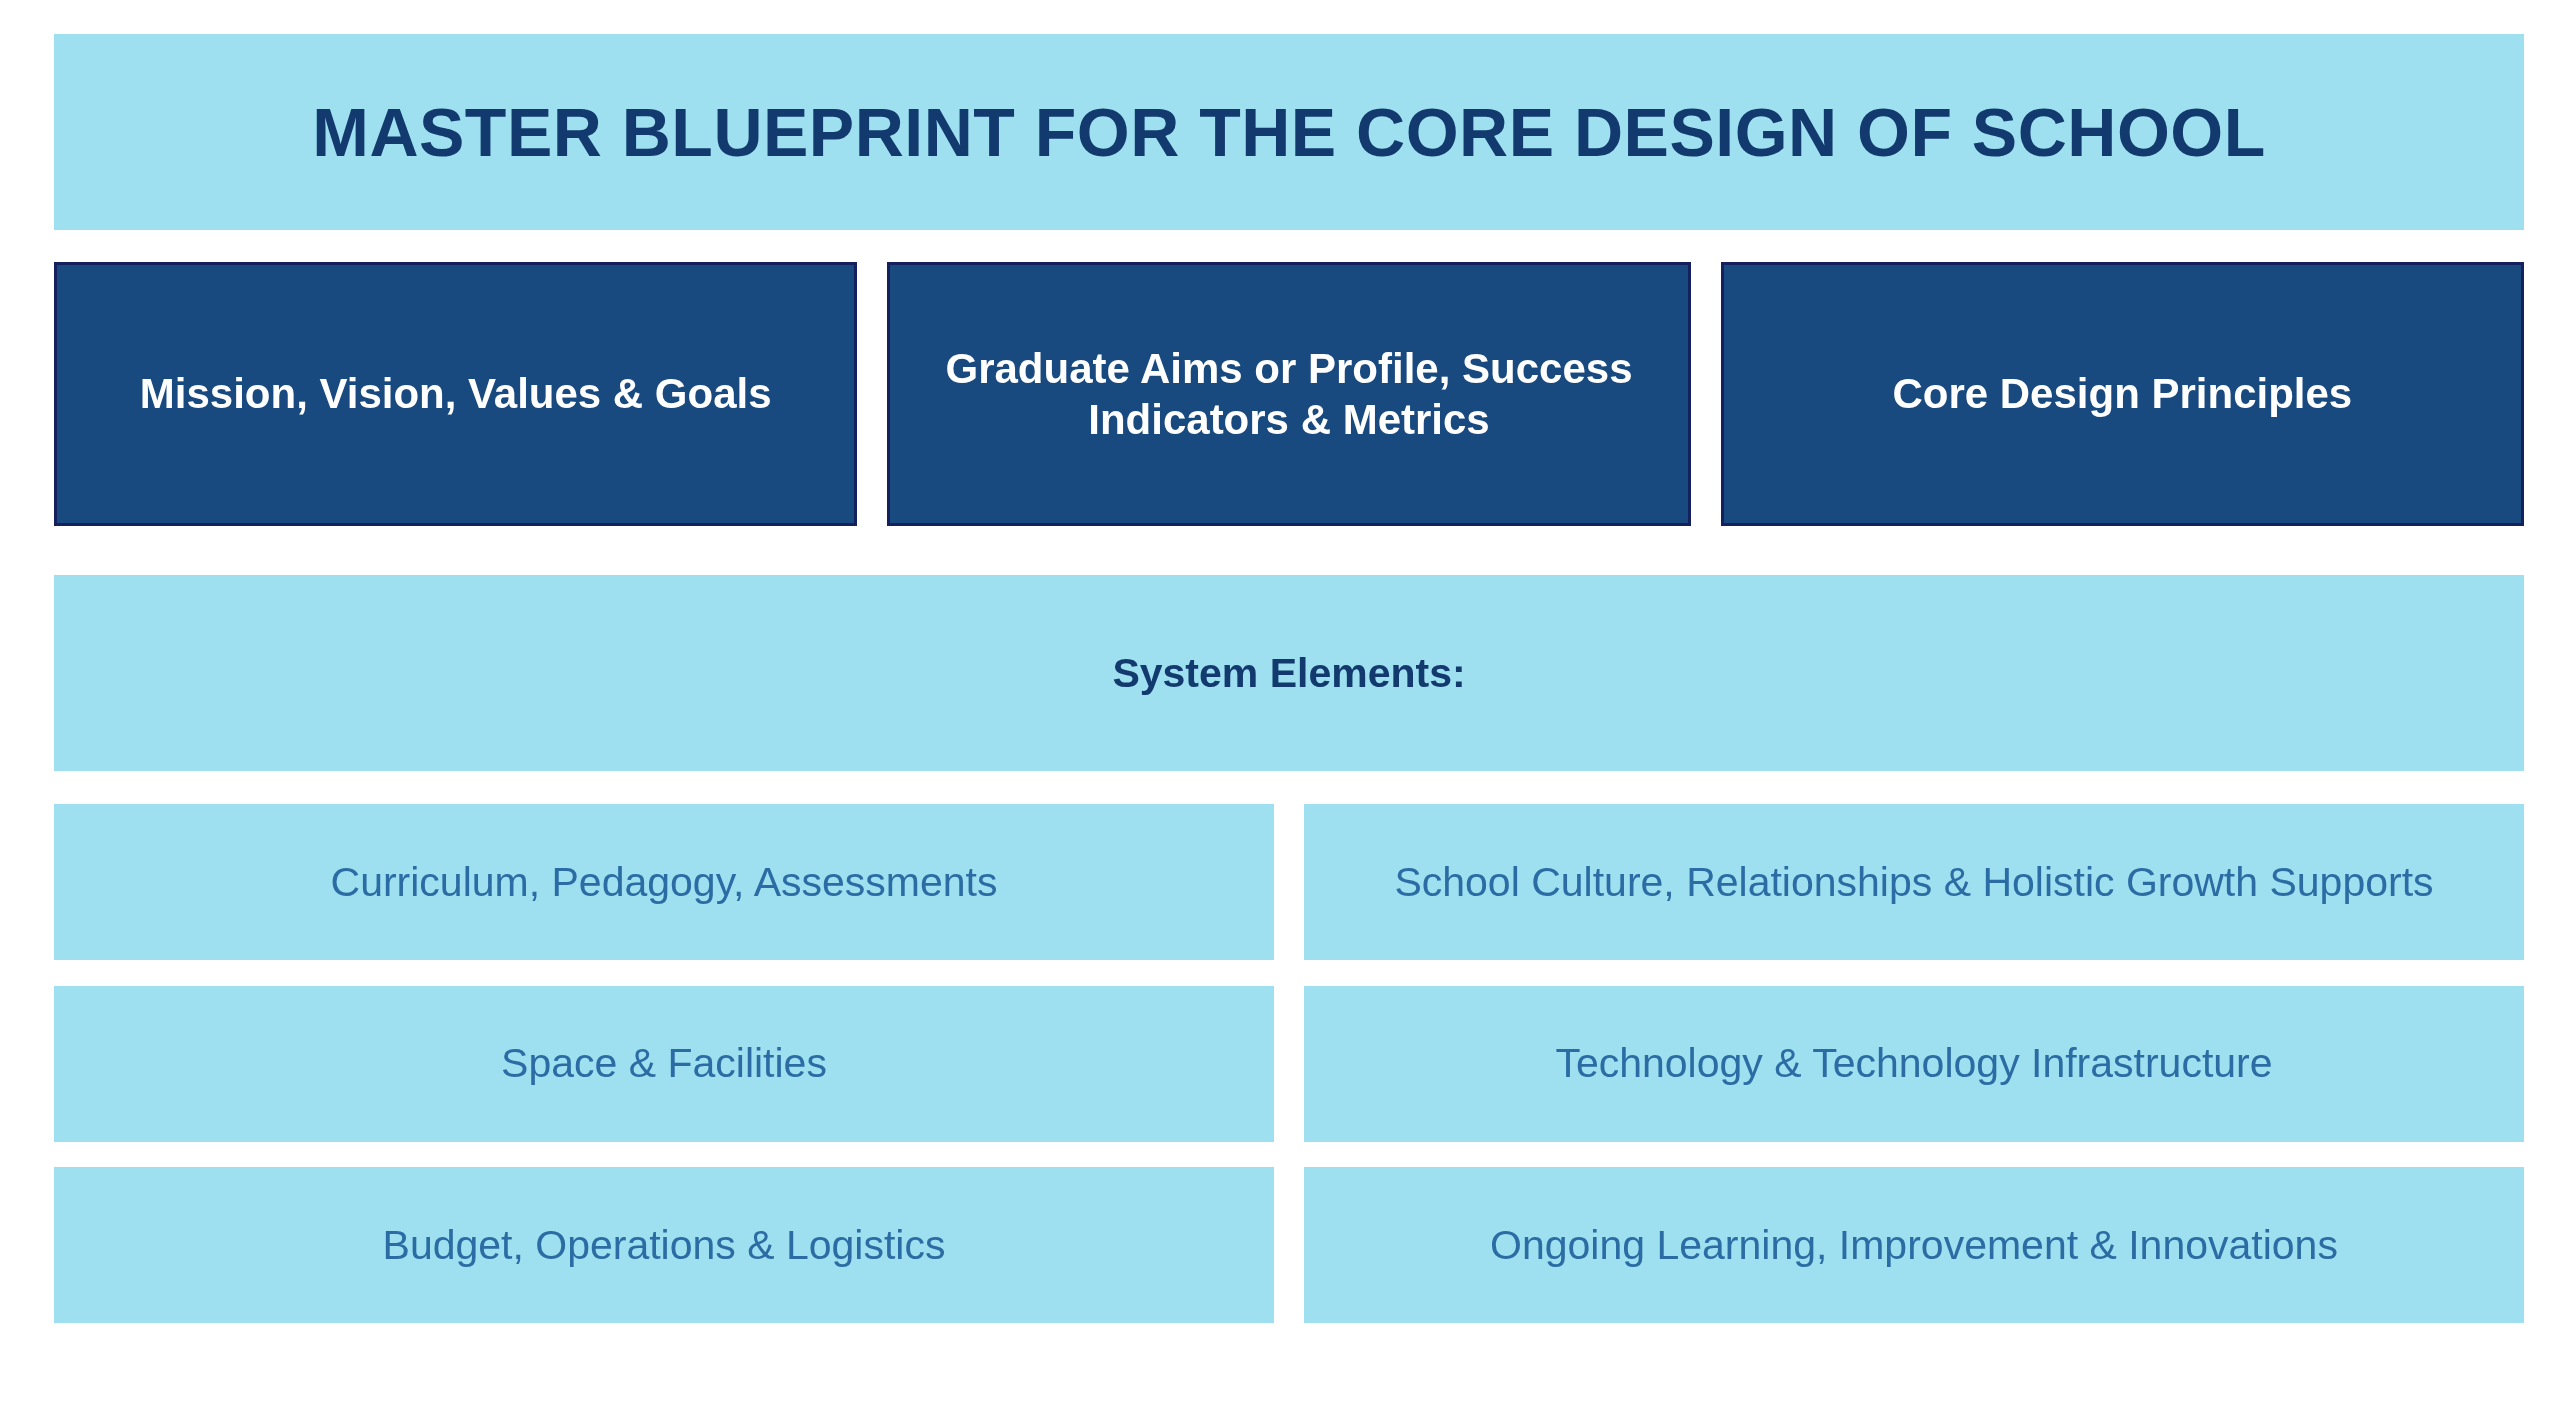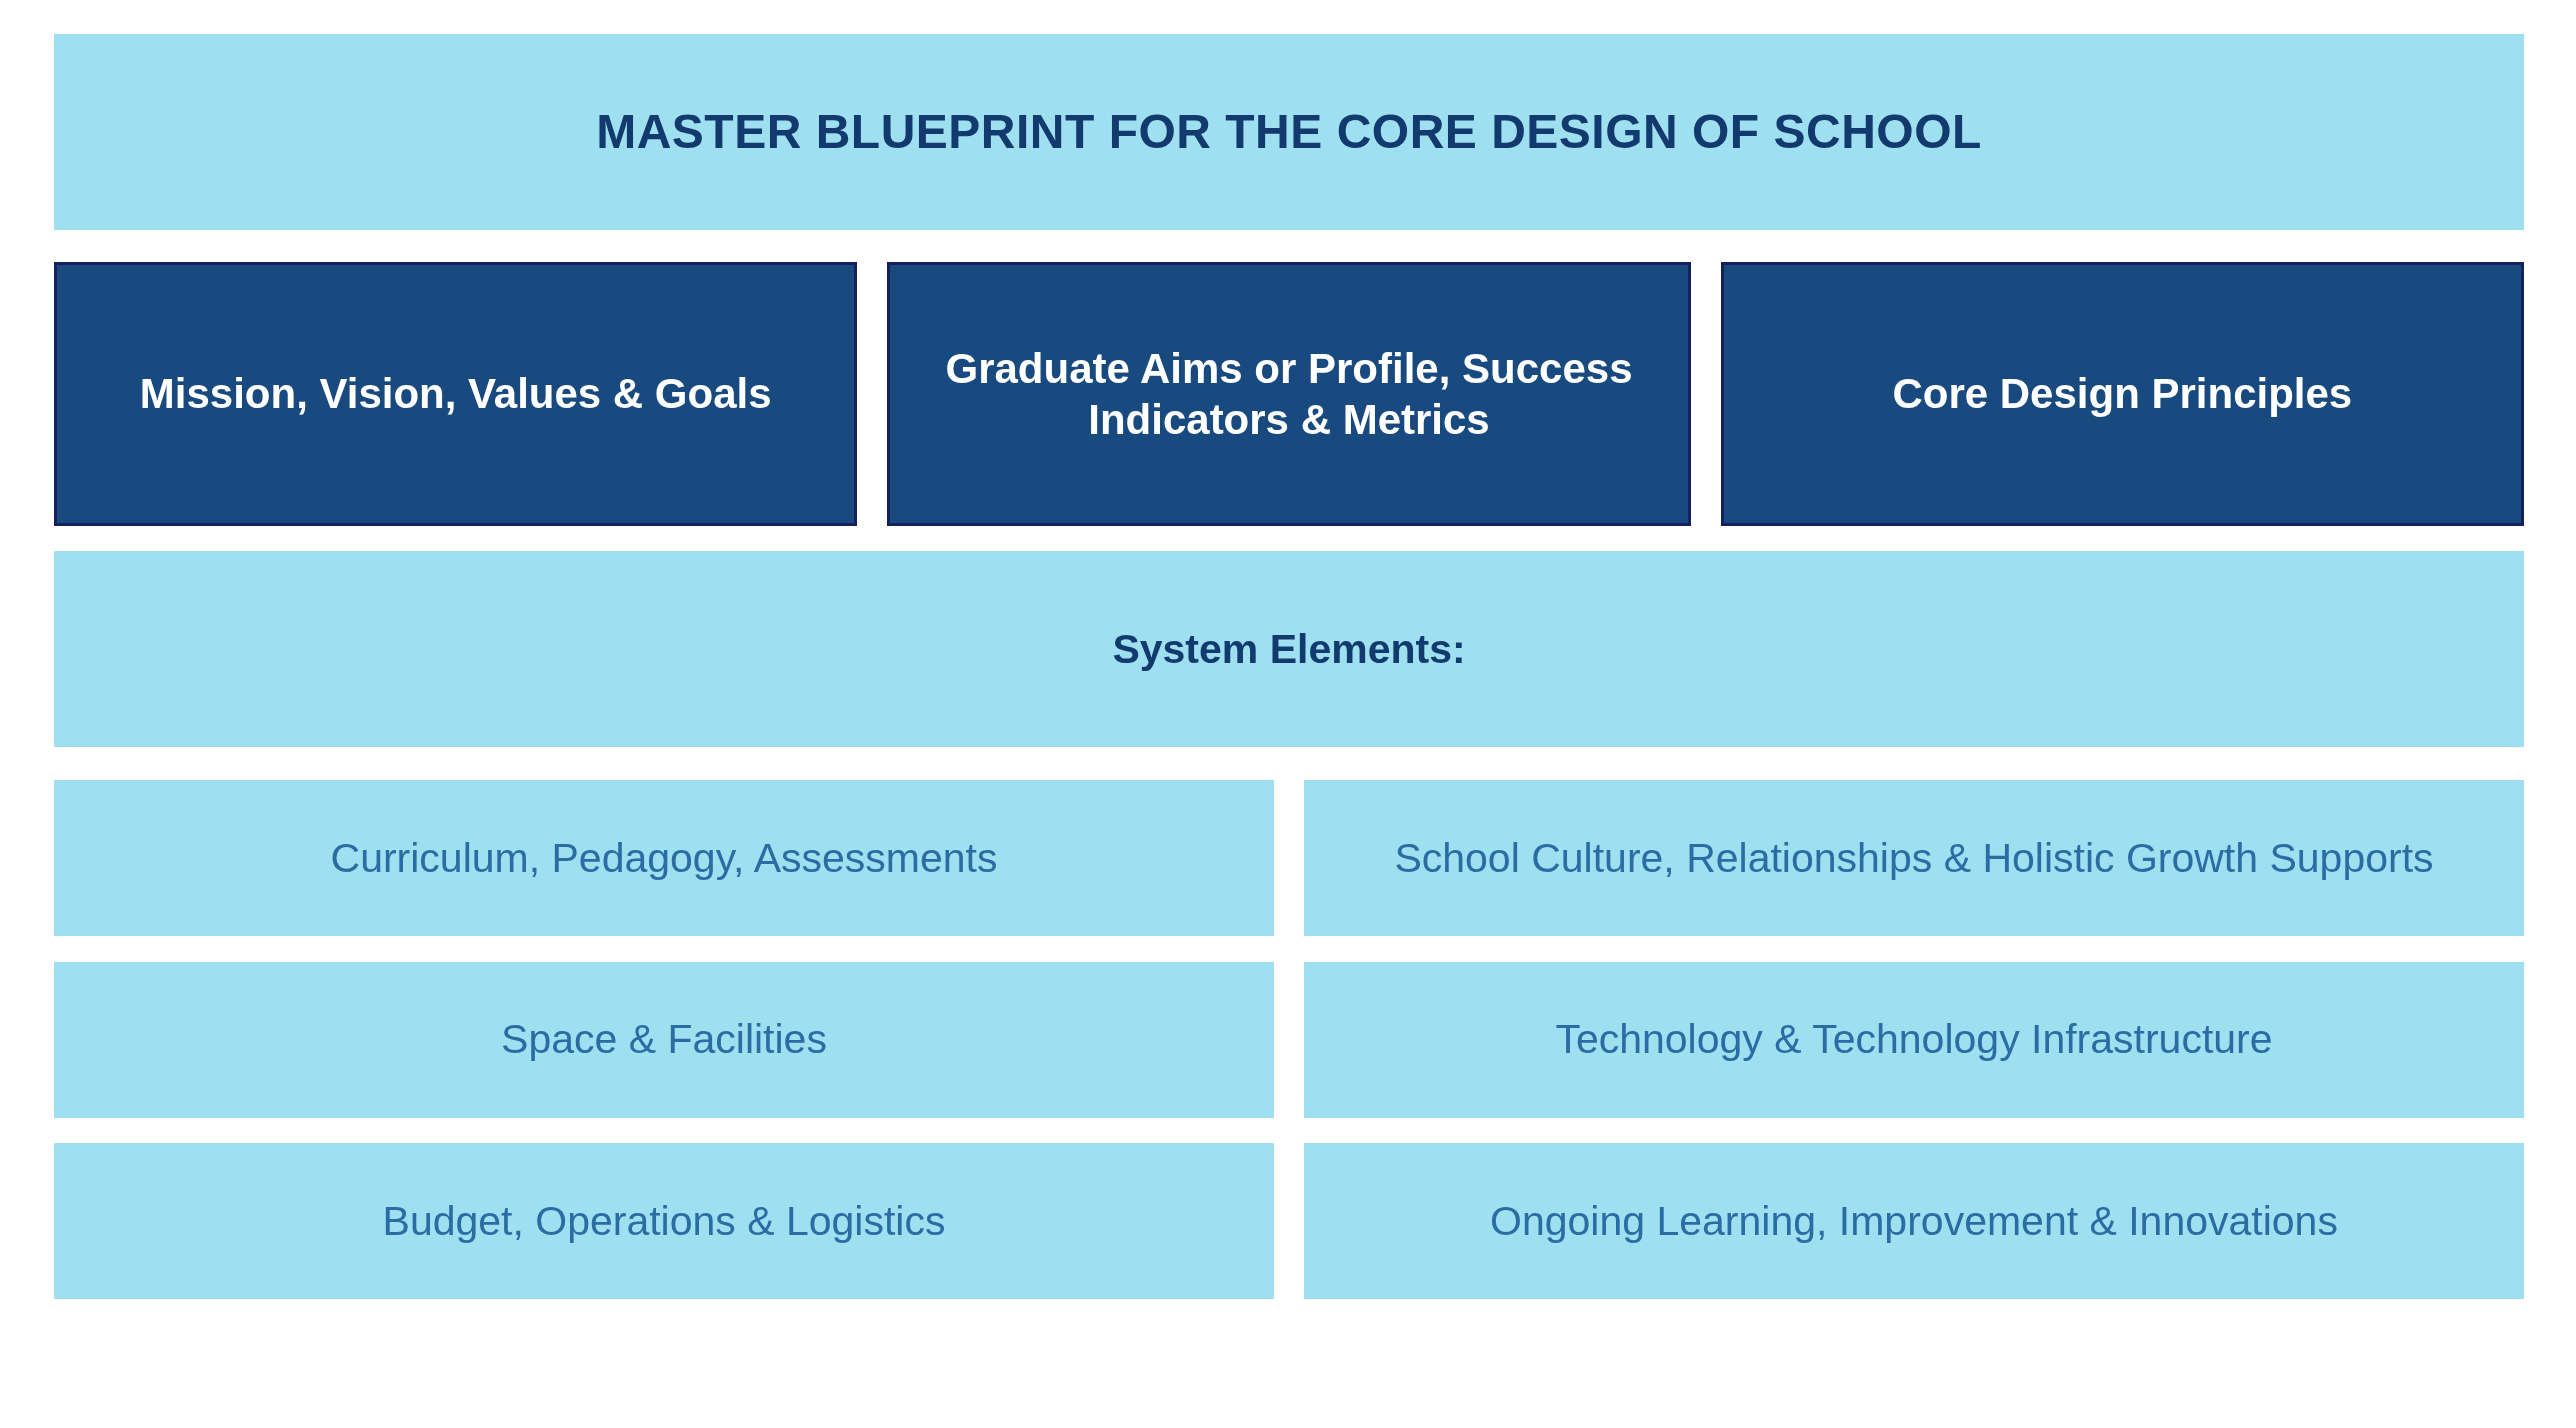--- a/index.html
+++ b/index.html
@@ -29,21 +29,21 @@
     height: 196px;
     background: #9ee0ef;
     display: flex;
     align-items: center;
     justify-content: center;
     box-sizing: border-box;
     padding: 0 32px;
   }
   .title-band .title-text {
     color: #123a6e;
-    font-size: 48px;
+    font-size: 68px;
     font-weight: bold;
     letter-spacing: 0.5px;
     text-align: center;
     line-height: 1.12;
   }
 
   
   .row3 {
     display: flex;
     flex-direction: row;
@@ -74,20 +74,21 @@
     line-height: 1.22;
   }
 
   
   .system-band {
     height: 196px;
     background: #9ee0ef;
     display: flex;
     align-items: center;
     justify-content: center;
+    margin-top: 24px;
   }
   .system-band .system-text {
     color: #123a6e;
     font-size: 41px;
     font-weight: bold;
     text-align: center;
   }
 
   
   .elements-row { height: 156px; }

